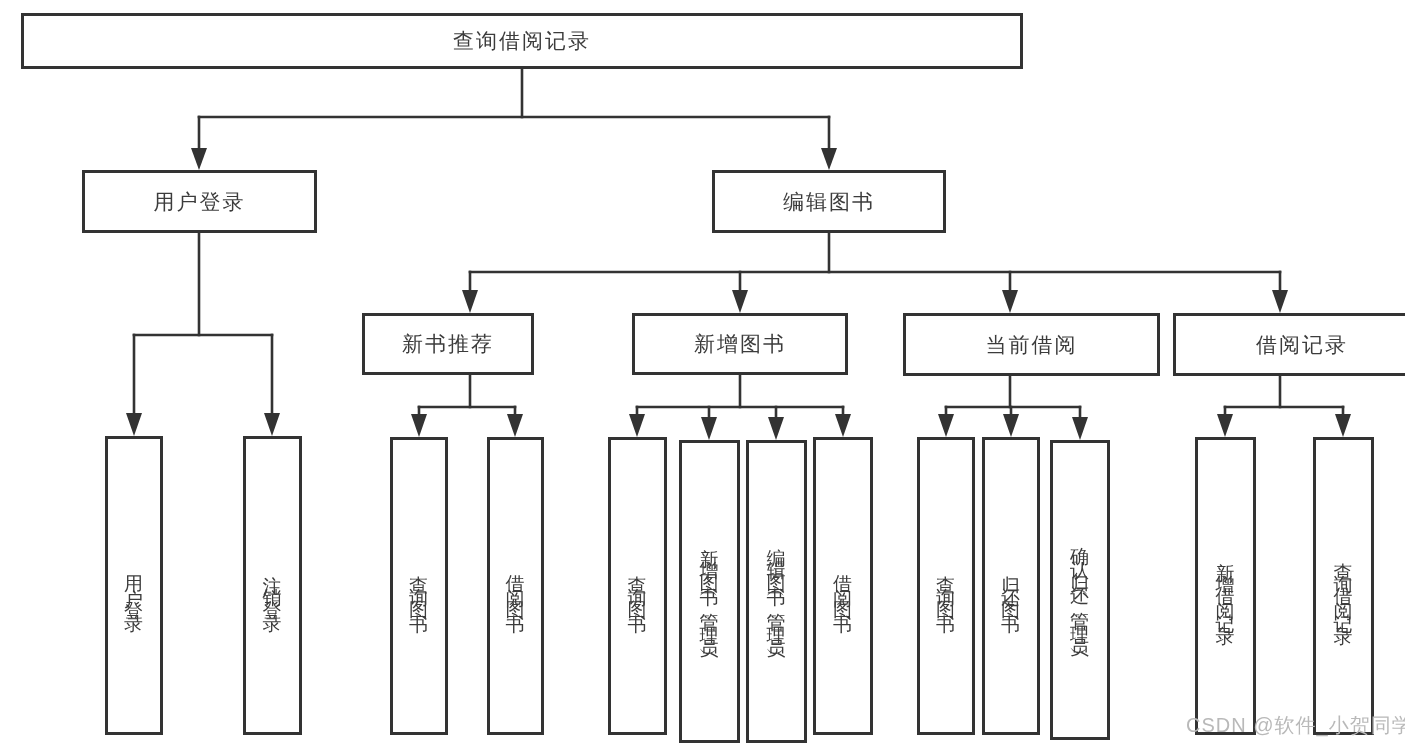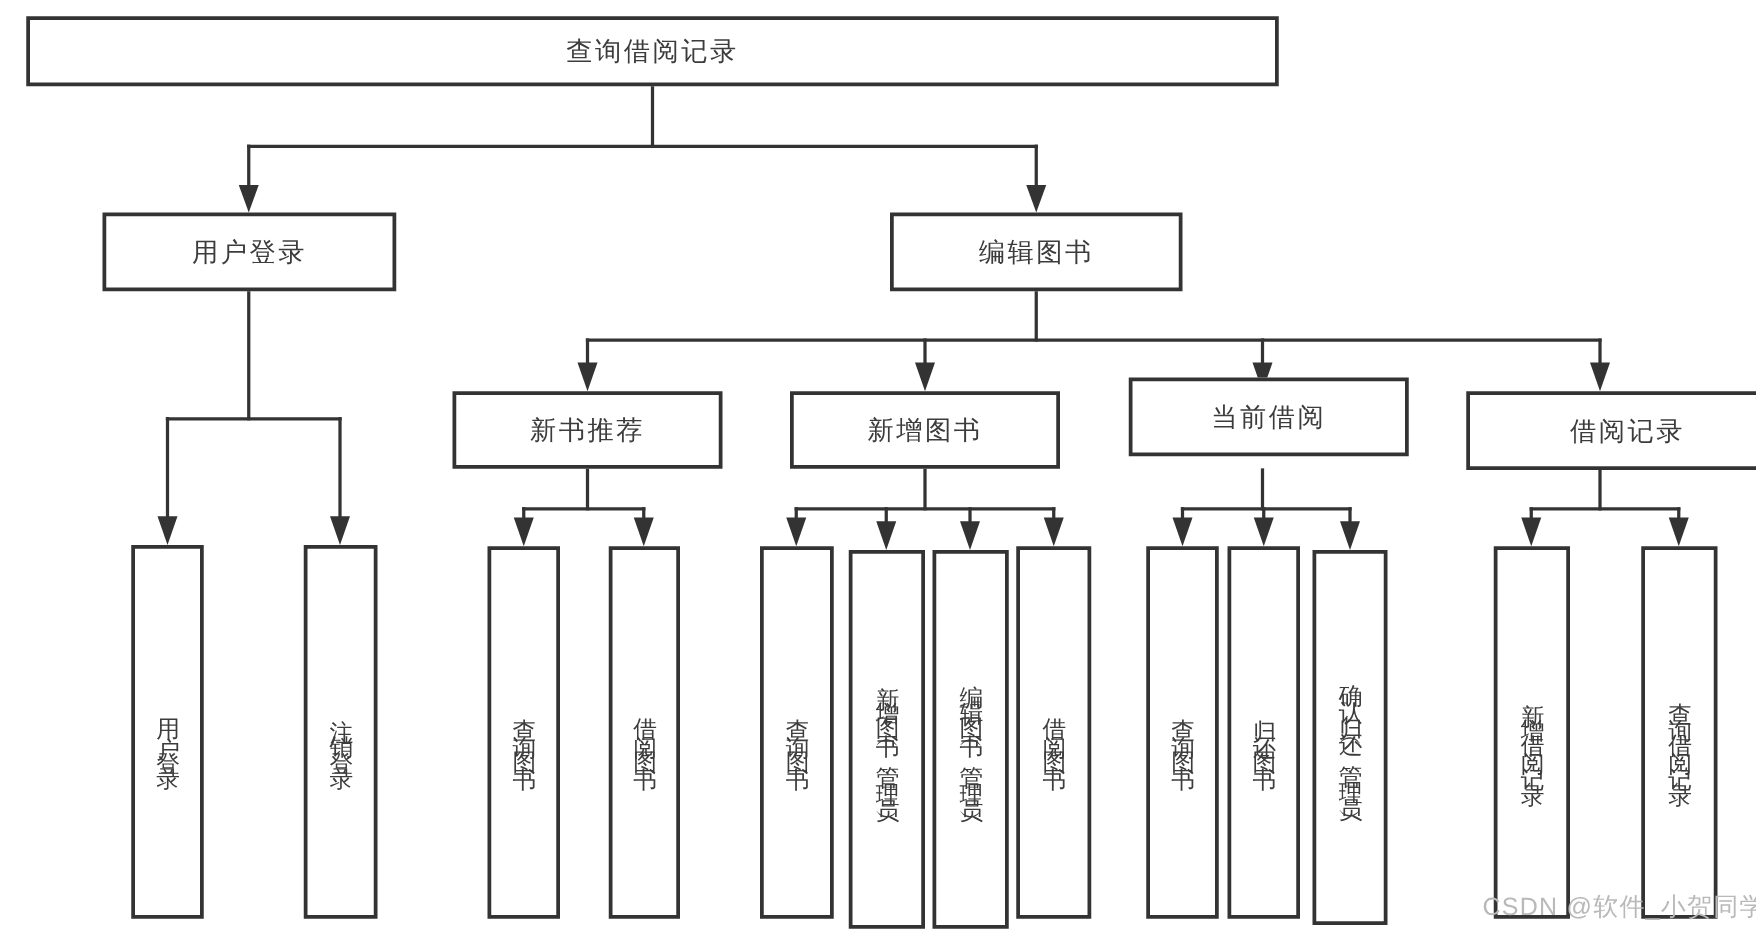--- a/index.html
+++ b/index.html
@@ -99,27 +99,27 @@
     <span>查询借阅记录</span>
   </div>
 
   <div class="hbox" style="left:82px;top:170px;width:235px;height:63px;">
     <span>用户登录</span>
   </div>
   <div class="hbox" style="left:712px;top:170px;width:234px;height:63px;">
     <span>编辑图书</span>
   </div>
 
-  <div class="hbox" style="left:362px;top:313px;width:216px;height:62px;">
+  <div class="hbox" style="left:362px;top:313px;width:172px;height:62px;">
     <span>新书推荐</span>
   </div>
   <div class="hbox" style="left:632px;top:313px;width:216px;height:62px;">
     <span>新增图书</span>
   </div>
-  <div class="hbox" style="left:903px;top:302px;width:224px;height:63px;">
+  <div class="hbox" style="left:903px;top:313px;width:257px;height:63px;">
     <span>当前借阅</span>
   </div>
   <div class="hbox" style="left:1173px;top:313px;width:258px;height:63px;">
     <span>借阅记录</span>
   </div>
 
   <div class="vbox" style="left:105px;top:436px;width:58px;height:299px;">
     <span class="vtext">用户登录</span>
   </div>
   <div class="vbox" style="left:243px;top:436px;width:59px;height:299px;">

